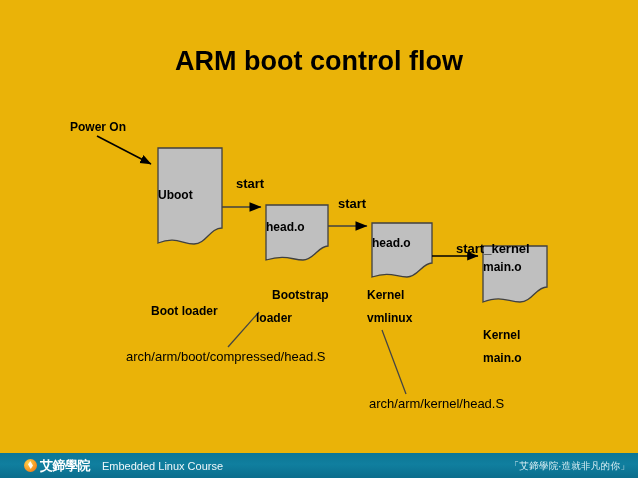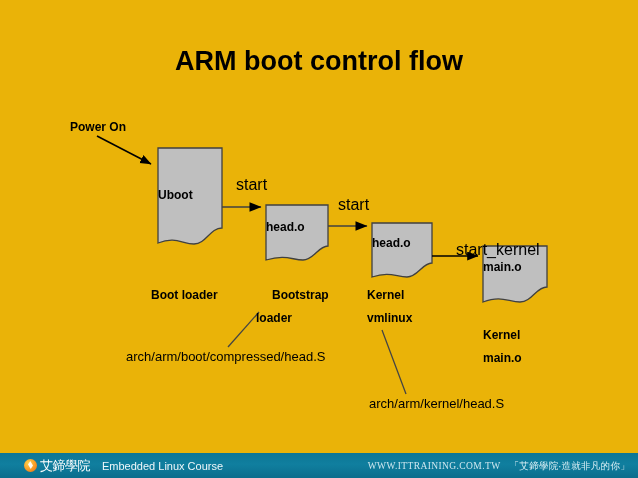--- a/index.html
+++ b/index.html
@@ -43,22 +43,22 @@
     position: absolute;
     color: #000000;
     white-space: nowrap;
   }
   .shape-label {
     font-size: 12px;
     font-weight: bold;
     text-align: left;
   }
   .edge-label {
-    font-size: 16px;
-    font-weight: normal;
+    font-size: 13px;
+    font-weight: bold;
   }
   .caption {
     font-size: 12px;
     font-weight: bold;
   }
   .path-label {
     font-size: 13px;
     font-weight: normal;
   }
   .corner-label {
@@ -97,21 +97,21 @@
     left: 4px;
     top: 2px;
     width: 5px;
     height: 8px;
     background: #ffffff;
     clip-path: polygon(45% 0%, 100% 55%, 55% 100%, 0% 45%);
     opacity: .92;
   }
   #logo-cn {
     font-size: 13px;
-    font-weight: normal;
+    font-weight: bold;
     color: #ffffff;
     letter-spacing: -0.5px;
   }
   #footer-course {
     font-size: 11px;
     color: #eef7fa;
     margin-left: 12px;
     font-weight: normal;
   }
   #footer-right {
@@ -179,21 +179,21 @@
   <div class="dlabel shape-label" style="left:372px; top:236px; width:60px;">head.o</div>
 
   <div class="dlabel shape-label" style="left:483px; top:260px; width:64px;">main.o</div>
 
   <div class="dlabel edge-label" style="left:236px; top:176px;">start</div>
 
   <div class="dlabel edge-label" style="left:338px; top:196px;">start</div>
 
   <div class="dlabel edge-label" style="left:456px; top:220px;margin-top:21px;">start_kernel</div>
 
-  <div class="dlabel caption" style="left:151px; top:288px;">Boot loader</div>
+  <div class="dlabel caption" style="left:151px; top:304px;">Boot loader</div>
 
   <div class="dlabel caption" style="left:272px; top:288px;">Bootstrap</div>
   <div class="dlabel caption" style="left:256px; top:311px;">loader</div>
 
   <div class="dlabel caption" style="left:367px; top:288px;">Kernel</div>
   <div class="dlabel caption" style="left:367px; top:311px;">vmlinux</div>
 
   <div class="dlabel corner-label" style="left:483px; top:328px;">Kernel</div>
   <div class="dlabel corner-label" style="left:483px; top:351px;">main.o</div>
 
@@ -201,18 +201,17 @@
 
   <div class="dlabel path-label" style="left:126px; top:349px;">arch/arm/boot/compressed/head.S</div>
 
   <div id="footer">
     <div id="footer-logo">
       <span id="logo-mark"></span>
       <span id="logo-cn">艾鍗學院</span>
     </div>
     <div id="footer-course">Embedded Linux Course</div>
     <div id="footer-right">
-      <span id="footer-url">WWW.ITTRAINING.COM.TW</span>
       <span id="footer-slogan">「艾鍗學院‧造就非凡的你」</span>
     </div>
   </div>
 
 </div>
 
 </body></html>

